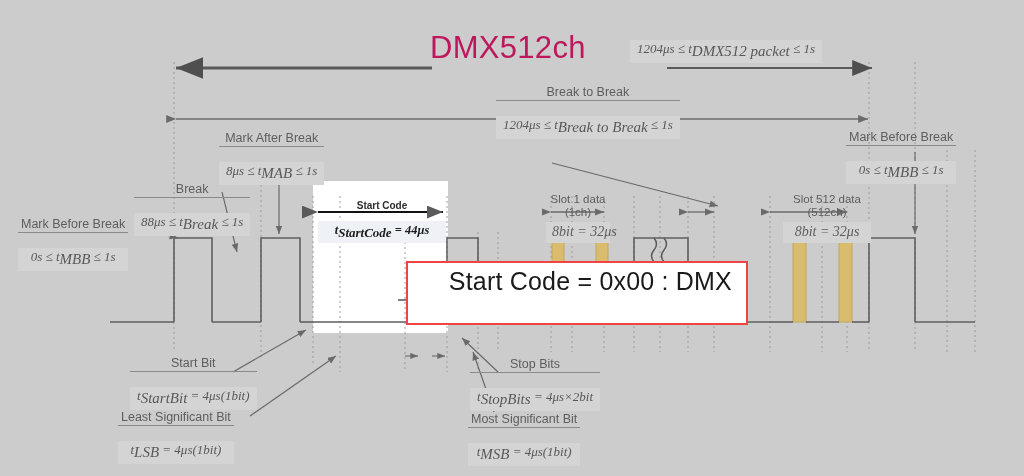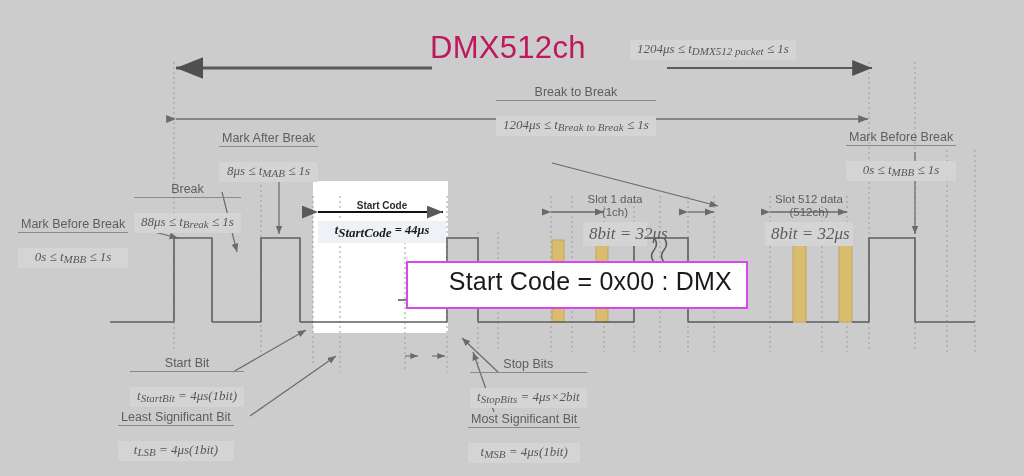--- a/index.html
+++ b/index.html
@@ -31,21 +31,21 @@
   .lbl .eq{
     display:block;
     margin-top:15px;
     background:#d4d4d4;
     padding:2px 7px;
     font-family:"Liberation Serif",serif;
     font-style:italic;
     font-size:13px;
     color:#585858;
   }
-  .lbl .eq .sub{font-size:11px;vertical-align:-0.22em;font-style:italic;}
+  .lbl .eq .sub{font-size:15px;vertical-align:-0.22em;font-style:italic;}
   .lbl .eq .up{font-style:normal;}
 
   #title{
     position:absolute;left:430px;top:30px;
     font-size:31px;color:#be185d;letter-spacing:.3px;
     white-space:nowrap;
   }
 
   .whitepanel{position:absolute;background:#ffffff;}
 
@@ -57,38 +57,38 @@
   #startcode-eq{
     position:absolute;left:318px;top:221px;width:128px;
     text-align:center;background:#eef2f7;
     font-family:"Liberation Serif",serif;font-style:italic;
     font-size:12.5px;color:#1c1c1c;font-weight:bold;padding:2px 0;
     white-space:nowrap;
   }
   #startcode-eq .sub{font-size:13px;vertical-align:-0.22em;}
 
   #callout{
-    position:absolute;left:406px;top:261px;width:342px;height:48px;
-    background:#ffffff;border:2px solid #d946ef;
+    position:absolute;left:406px;top:261px;width:342px;height:64px;
+    background:#ffffff;border:2px solid #ef4444;
     box-sizing:border-box;
   }
   #callout .line{
     position:absolute;right:14px;color:#1a1a1a;
     font-size:25px;white-space:nowrap;letter-spacing:.2px;
   }
   #callout .l1{top:4px;}
   #callout .l2{top:32px;}
 
   .slotlbl{
     position:absolute;text-align:center;color:#5d5d5d;
     font-size:11.5px;line-height:1.15;white-space:nowrap;
   }
   .slotlbl .eq2{
     display:block;margin-top:3px;background:#d4d4d4;padding:2px 6px;
-    font-family:"Liberation Serif",serif;font-style:italic;font-size:17px;
+    font-family:"Liberation Serif",serif;font-style:italic;font-size:14px;
   }
 </style>
 </head>
 <body>
 
 <div id="stage">
 
   <div class="whitepanel" style="left:313px;top:181px;width:135px;height:152px;"></div>
 
   <svg width="1024" height="476">
@@ -263,27 +263,27 @@
     <span class="eq">
       <span>0s ≤ </span><span style="font-style:italic;">t</span><span class="sub">MBB</span><span> ≤ 1s</span>
     </span>
   </div>
 
   <div id="startcode-head">Start Code</div>
   <div id="startcode-eq">
     <span style="font-style:italic;">t</span><span class="sub">StartCode</span><span> = 44μs</span>
   </div>
 
-  <div class="slotlbl" style="left:546px;top:193px;width:64px;margin-left:37px;">
+  <div class="slotlbl" style="left:546px;top:193px;width:64px;">
     <span>Slot 1 data</span><br>
     <span>(1ch)</span>
     <span class="eq2">8bit = 32μs</span>
   </div>
 
-  <div class="slotlbl" style="left:765px;top:193px;width:88px;">
+  <div class="slotlbl" style="left:783px;top:193px;width:88px;">
     <span>Slot 512 data</span><br>
     <span>(512ch)</span>
     <span class="eq2">8bit = 32μs</span>
   </div>
 
   <div id="callout">
     <div class="line l1">Start Code = 0x00  : DMX</div>
   </div>
 
   <div class="lbl" style="left:130px;top:356px;">

